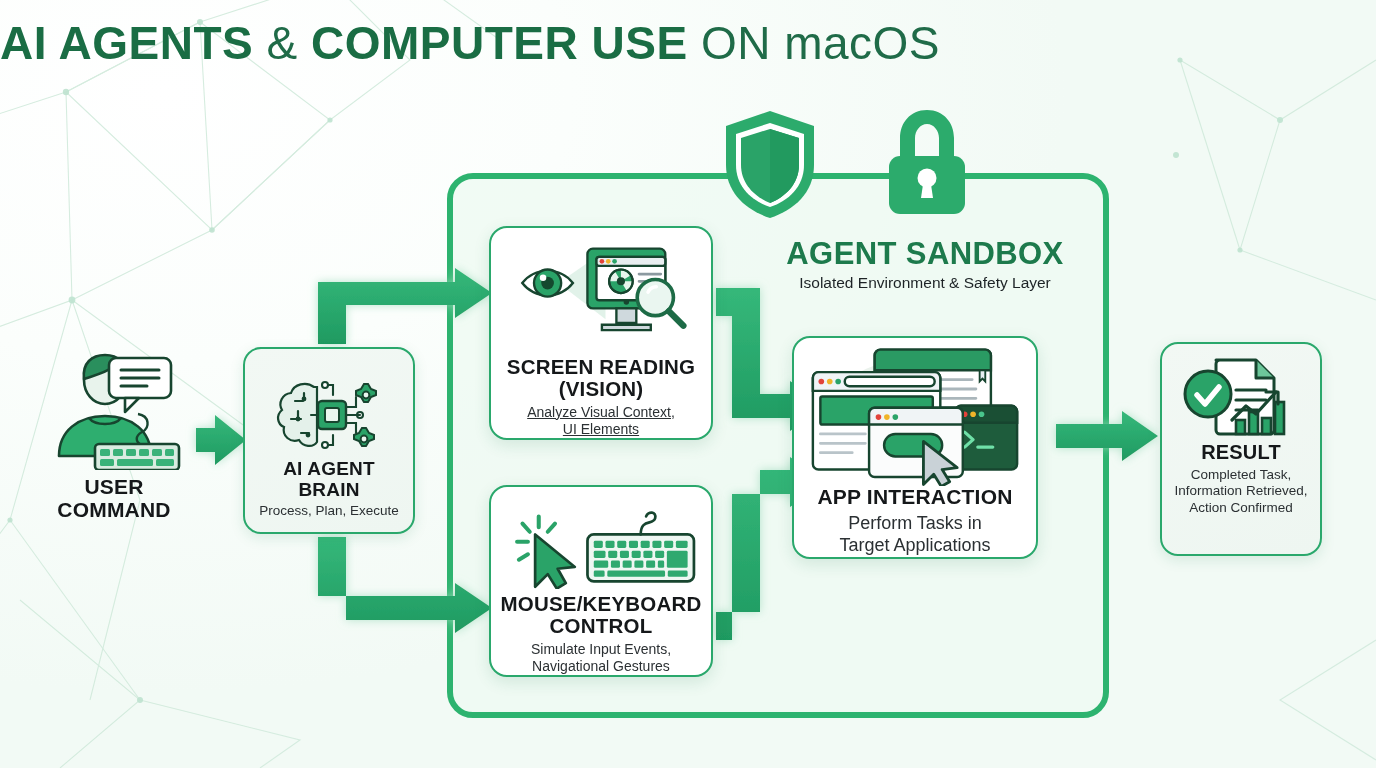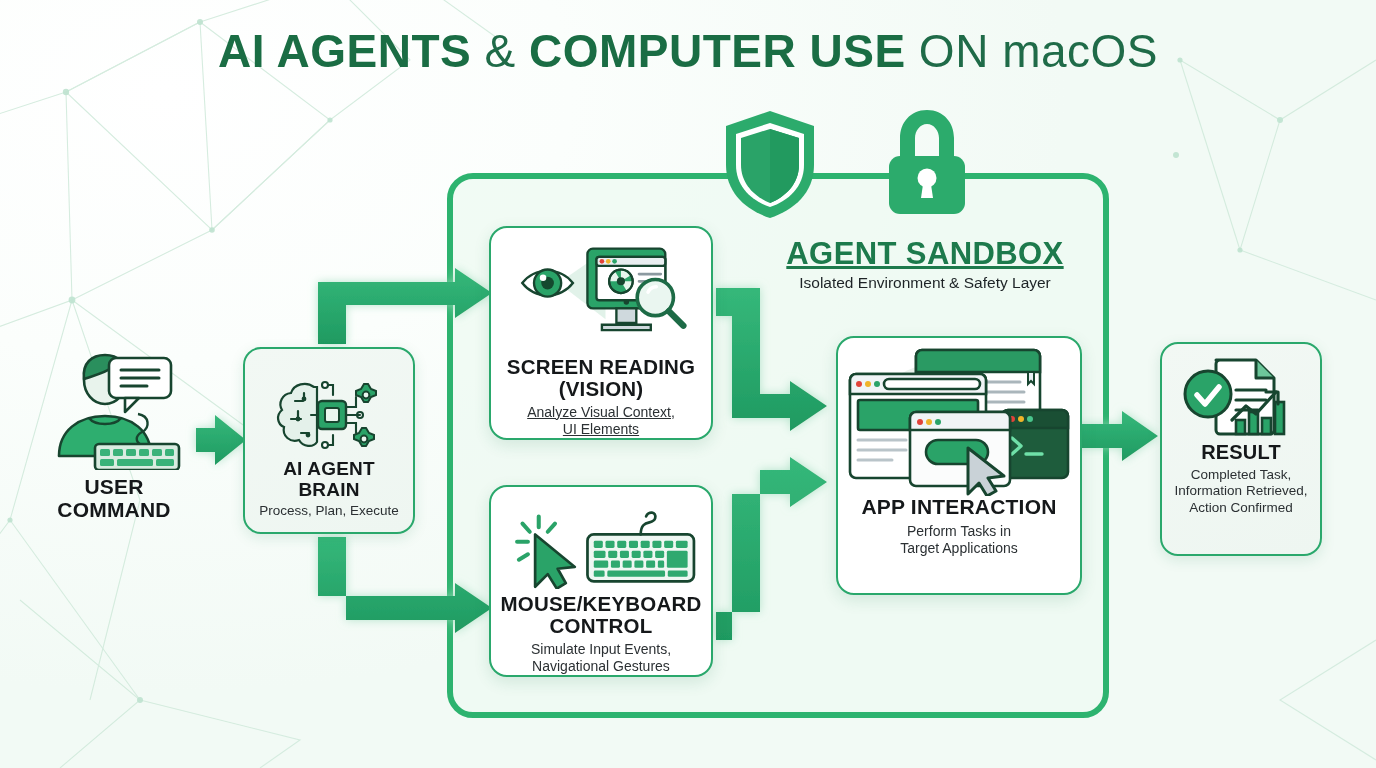--- a/index.html
+++ b/index.html
@@ -51,21 +51,21 @@
     border-radius:26px;
     background:rgba(238,250,242,.75);
     box-sizing:border-box;
     z-index:2;
   }
   #sandbox-title{
     position:absolute;left:760px;top:236px;width:330px;
     text-align:center;z-index:7;
   }
   #sandbox-title .st{
-    font-size:31px;font-weight:bold;color:#1d7a4c;letter-spacing:.4px;text-decoration:underline;
+    font-size:31px;font-weight:bold;color:#1d7a4c;letter-spacing:.4px;
   }
   #sandbox-title .ss{
     font-size:15.5px;color:#1d2326;margin-top:2px;
   }
   .badge{position:absolute;z-index:8;}
   
   #user{left:34px;top:352px;width:160px;height:200px;}
   #user .title{font-size:21px;margin-top:6px;}
   
   #brain{left:243px;top:347px;width:172px;height:187px;padding-top:24px;}
@@ -73,30 +73,30 @@
   #brain .sub{font-size:13.5px;margin-top:3px;}
   
   #vision{left:489px;top:226px;width:224px;height:214px;padding-top:8px;}
   #vision .title{font-size:20.5px;margin-top:20px;}
   #vision .sub{font-size:14px;margin-top:4px;text-decoration:underline;}
   
   #mkb{left:489px;top:485px;width:224px;height:192px;padding-top:24px;}
   #mkb .title{font-size:20.5px;margin-top:4px;}
   #mkb .sub{font-size:14px;margin-top:4px;}
   
-  #app{left:836px;top:336px;width:246px;height:259px;padding-top:6px;}
+  #app{left:792px;top:336px;width:246px;height:223px;padding-top:6px;}
   #app .title{font-size:21px;margin-top:0px;}
-  #app .sub{font-size:14px;margin-top:4px;}
+  #app .sub{font-size:18px;margin-top:4px;}
   
   #result{left:1160px;top:342px;width:162px;height:214px;padding-top:10px;}
   #result .title{font-size:20px;margin-top:2px;}
   #result .sub{font-size:13.5px;margin-top:3px;}
   
   #page-title{
-    position:absolute;left:0;top:24px;width:1376px;text-align:center;
+    position:absolute;left:0;top:16px;width:1376px;
     font-size:46px;letter-spacing:.5px;white-space:nowrap;z-index:9;
   }
   #page-title .b{font-weight:bold;color:#1a6d44;}
   #page-title .l{font-weight:normal;color:#1f6b48;}
   #arrows{position:absolute;inset:0;z-index:4;pointer-events:none;}
 </style>
 </head>
 <body>
 
 <div id="stage">

